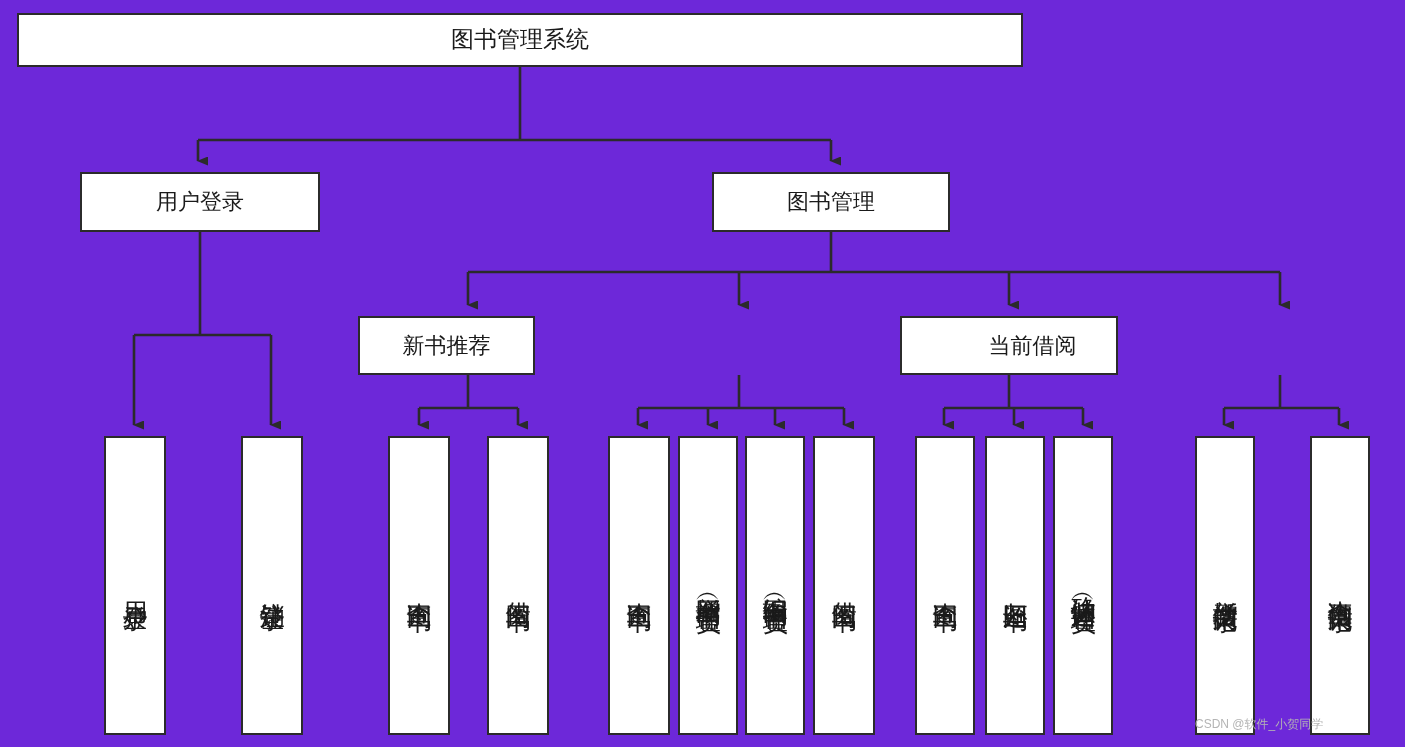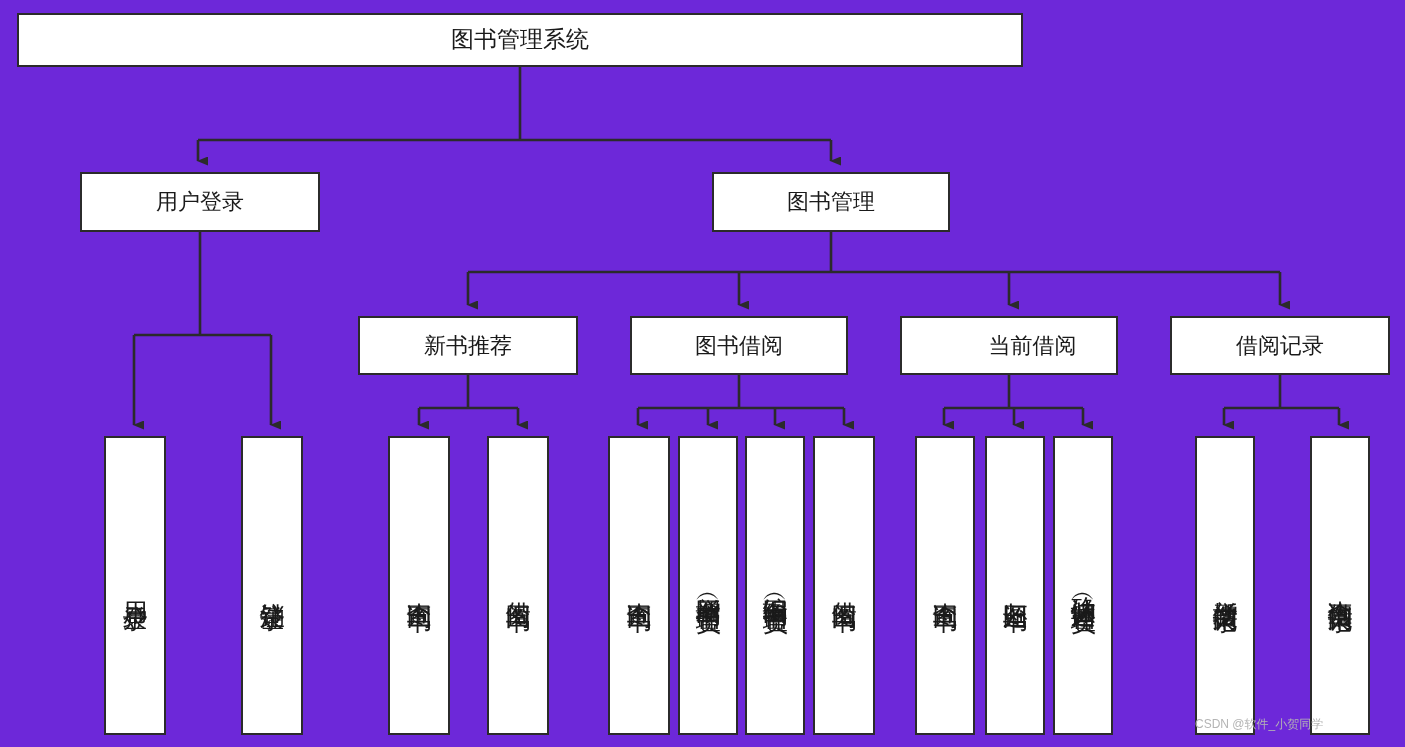--- a/index.html
+++ b/index.html
@@ -115,24 +115,22 @@
       <path d="M1224,408 L1224,425" marker-end="url(#arrowhead)"></path>
       <path d="M1339,408 L1339,425" marker-end="url(#arrowhead)"></path>
     </g>
   </svg>
 
   <div class="node node-h node-root" style="left:17px;top:13px;width:1006px;height:54px;">图书管理系统</div>
 
   <div class="node node-h" style="left:80px;top:172px;width:240px;height:60px;">用户登录</div>
   <div class="node node-h" style="left:712px;top:172px;width:238px;height:60px;">图书管理</div>
 
-  <div class="node node-h" style="left:358px;top:316px;width:220px;height:59px;">新书推荐</div>
-  <div class="node node-h" style="left:630px;top:316px;width:218px;height:59px;">图书借阅</div>
+  <div class="node node-h" style="left:358px;top:316px;width:177px;height:59px;">新书推荐</div>
   <div class="node node-h" style="left:900px;top:316px;width:218px;height:59px;padding-left:47px;">当前借阅</div>
-  <div class="node node-h" style="left:1170px;top:316px;width:220px;height:59px;">借阅记录</div>
 
   <div class="node node-v" style="left:104px;top:436px;width:62px;height:299px;">
       <span>用户登录</span>
     </div>
   <div class="node node-v" style="left:241px;top:436px;width:62px;height:299px;">
       <span>注销登录</span>
     </div>
 
   <div class="node node-v" style="left:388px;top:436px;width:62px;height:299px;">
       <span>查询图书</span>

